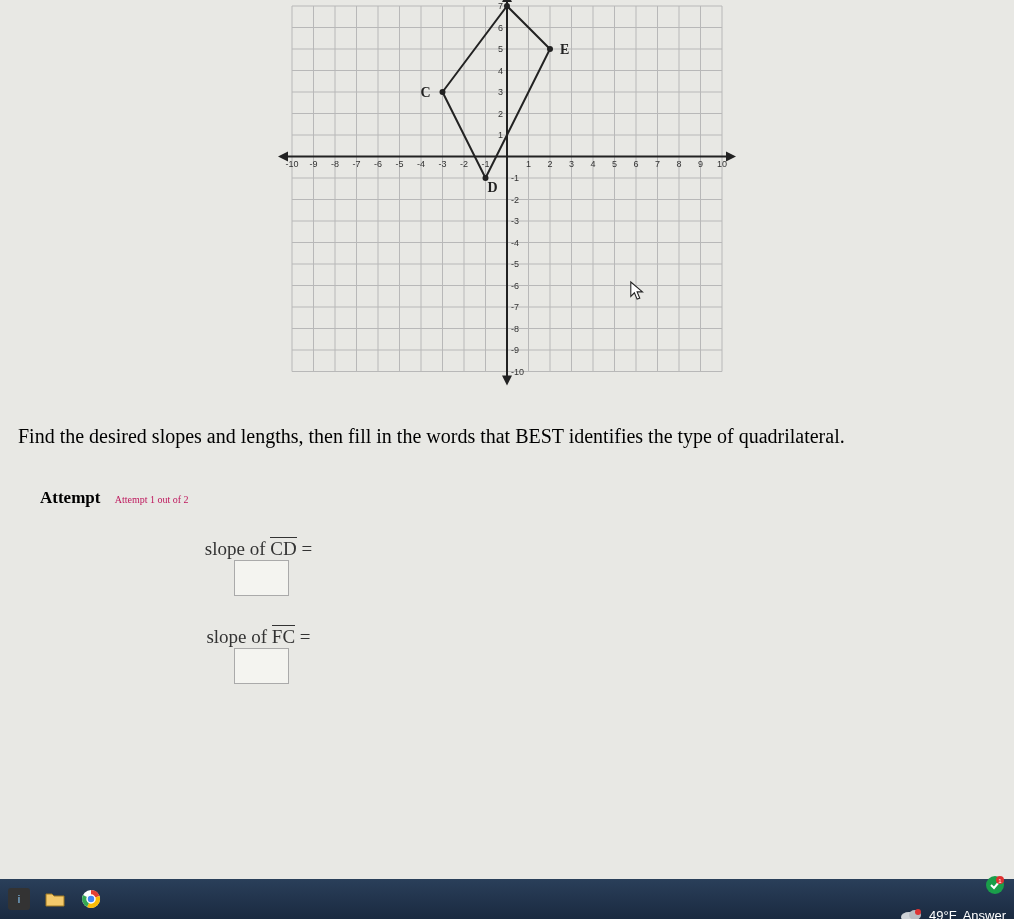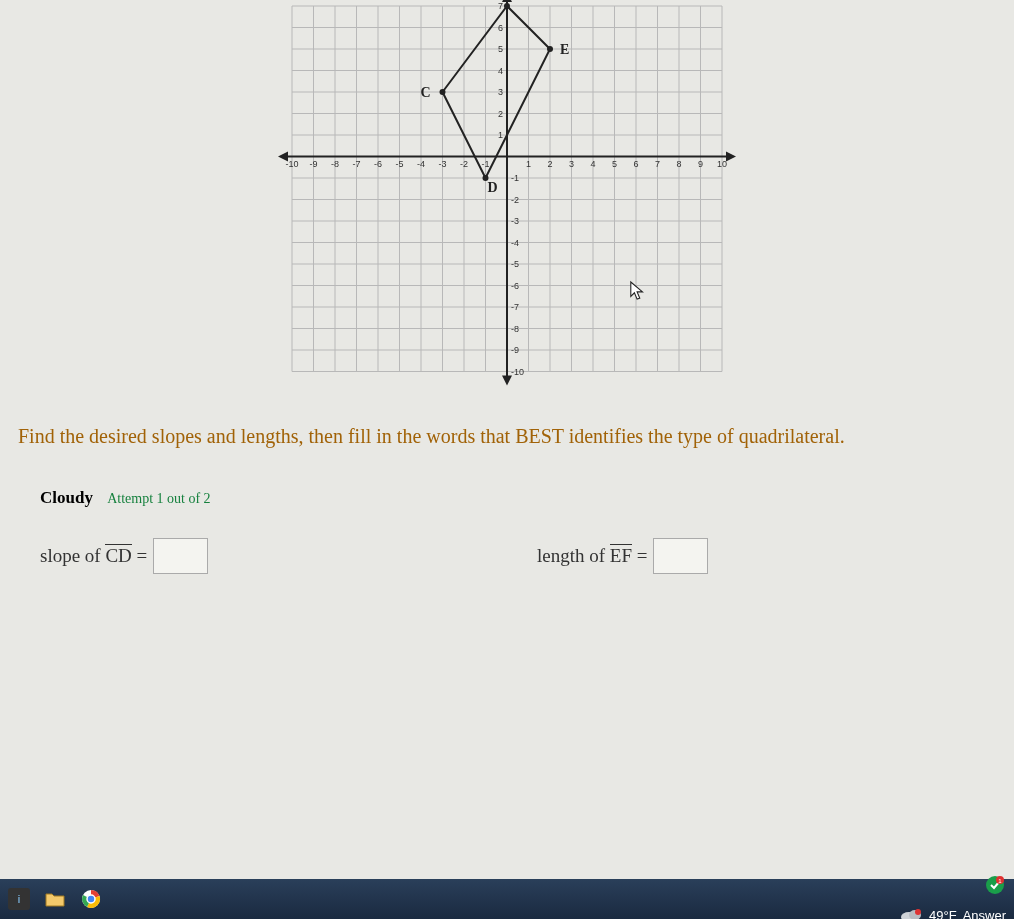--- a/index.html
+++ b/index.html
@@ -37,41 +37,42 @@
   .cursor {
     position: absolute;
     right: 90px;
     top: 280px;
     width: 18px;
     height: 22px;
     pointer-events: none;
   }
   .instruction {
     font-size: 20px;
-    color: #a16207;
+    color: #000000;
     padding: 30px 8px 40px 8px;
   }
   .answer-header {
     padding: 0 30px 30px 30px;
     font-size: 17px;
   }
   .answer-header strong { font-weight: bold; }
-  .attempt { color: #15803d; font-size: 14px; margin-left: 10px; margin-top: 48px; }
+  .attempt { color: #be185d; font-size: 10px; margin-left: 10px; margin-top: 48px; }
   .fields {
     display: flex;
     padding: 0 30px;
     gap: 60px;
   }
   .col { flex: 1; }
   .field-row {
     display: flex;
     align-items: center;
     margin-bottom: 30px;
     font-size: 19px;
     color: #333;
+    flex-direction: column;
   }
   .field-row .seg { position: relative; display: inline-block; }
   .field-row .seg::before {
     content: "";
     position: absolute;
     top: -1px; left: 0; right: 0;
     border-top: 1.2px solid #333;
   }
   .field-row input {
     width: 55px;
@@ -201,36 +202,36 @@
         </svg>
       <svg class="cursor" viewBox="0 0 20 24">
         <path d="M2 2 L2 18 L6 14 L9 21 L12 20 L9 13 L15 13 Z" fill="#fff" stroke="#222" stroke-width="1.2"></path>
       </svg>
     </div>
   </div>
 
   <p class="instruction">Find the desired slopes and lengths, then fill in the words that BEST identifies the type of quadrilateral.</p>
 
   <div class="answer-header">
-    <strong>Cloudy</strong>
+    <strong>Attempt</strong>
     <span class="attempt">Attempt 1 out of 2</span>
   </div>
 
   <div class="fields">
     <div class="col" id="slopes-col">
         <div class="field-row">
           <span>slope of <span class="seg">CD</span> =</span>
           <input type="text" style="">
         </div>
+        <div class="field-row">
+          <span>slope of <span class="seg">FC</span> =</span>
+          <input type="text" style="">
+        </div>
       </div>
     <div class="col" id="lengths-col">
-        <div class="field-row">
-          <span>length of <span class="seg">EF</span> =</span>
-          <input type="text" style="">
-        </div>
       </div>
   </div>
 
 </div>
 
 <div class="taskbar">
   <div class="tb-left">
     <div class="tb-icon" style="background:#333;color:#8cf;font-size:11px;">i</div>
     <div class="tb-icon">
       <svg width="20" height="16" viewBox="0 0 20 16">

